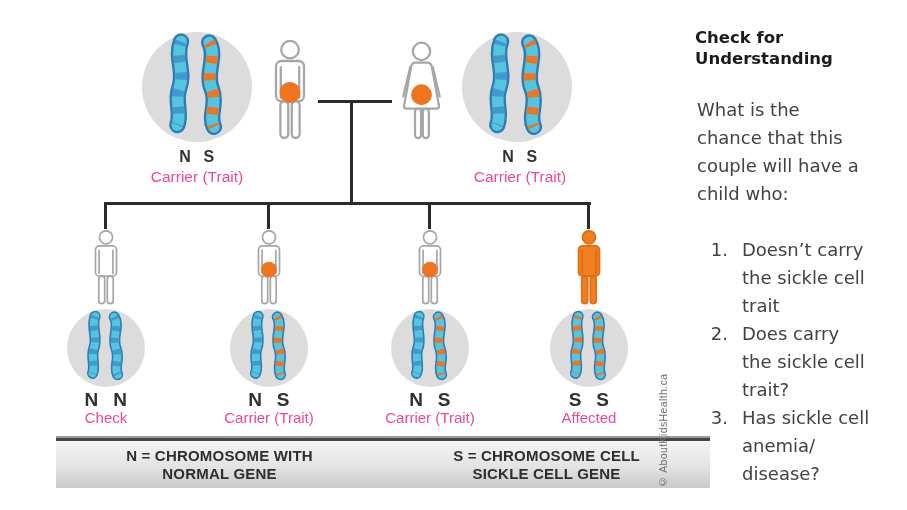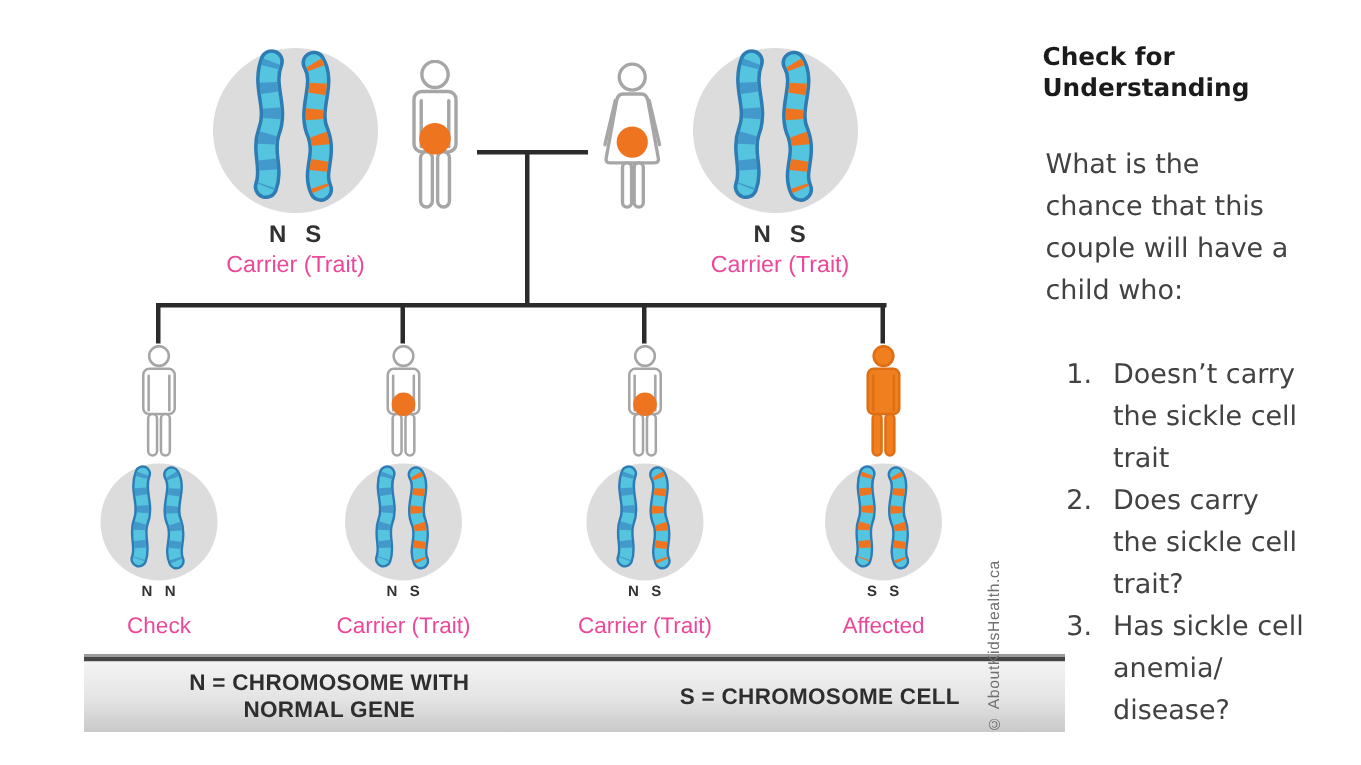--- a/index.html
+++ b/index.html
@@ -24,21 +24,21 @@
   
   .geno{position:absolute;text-align:center;font-weight:bold;font-size:16px;color:#313131;
         word-spacing:0.45em;letter-spacing:0.5px;}
   .plabel{position:absolute;text-align:center;font-size:15.5px;color:#ec4899;}
   .pl-left{left:117px;width:160px;} .pl-right{left:440px;width:160px;}
   .geno.parent{top:148px;} .plabel.parent{top:168px;}
   
   .child{position:absolute;top:228px;width:140px;height:210px;}
   .child .fig{left:49px;top:2px;}
   .child .ccircle{width:78px;height:78px;left:31px;top:81px;}
-  .child .geno{top:161px;left:0;width:140px;font-size:10px;}
+  .child .geno{top:161px;left:0;width:140px;font-size:19px;}
   .child .plabel{top:181px;left:0;width:140px;font-size:15px;}
   .c1{left:36px;} .c2{left:199px;} .c3{left:360px;} .c4{left:519px;}
   
   .legend{position:absolute;left:14px;top:436px;width:654px;height:52px;margin-left:42px;}
   .legend .lt1{position:absolute;left:0;top:0;width:100%;height:2px;background:#9b9b9b;}
   .legend .lt2{position:absolute;left:0;top:2px;width:100%;height:3px;background:#454545;}
   .legend .lbody{position:absolute;left:0;top:5px;width:100%;height:47px;
       background:linear-gradient(180deg,#f4f4f4 0%,#e3e3e3 55%,#c9c9c9 100%);
       display:flex;align-items:center;}
   .legend .lcol{flex:1;text-align:center;font-weight:bold;font-size:15px;line-height:18px;
@@ -226,20 +226,21 @@
   <div class="legend">
     <div class="lt1"></div>
     <div class="lt2"></div>
     <div class="lbody">
       <div class="lcol">
         <div>N = CHROMOSOME WITH</div>
         <div>NORMAL GENE</div>
       </div>
       <div class="lcol">
         <div>S = CHROMOSOME CELL</div>
+        <div>SICKLE CELL GENE</div>
       </div>
     </div>
   </div>
 
   <div class="watermark">© AboutKidsHealth.ca</div>
 
   <div class="panel-title">
     <div>Check for</div>
     <div>Understanding</div>
   </div>

